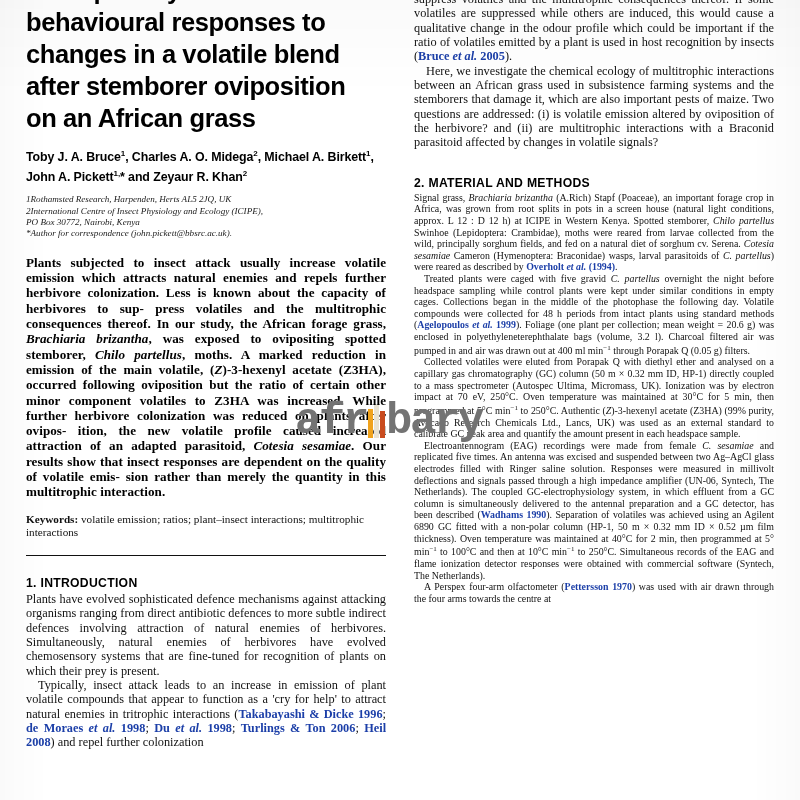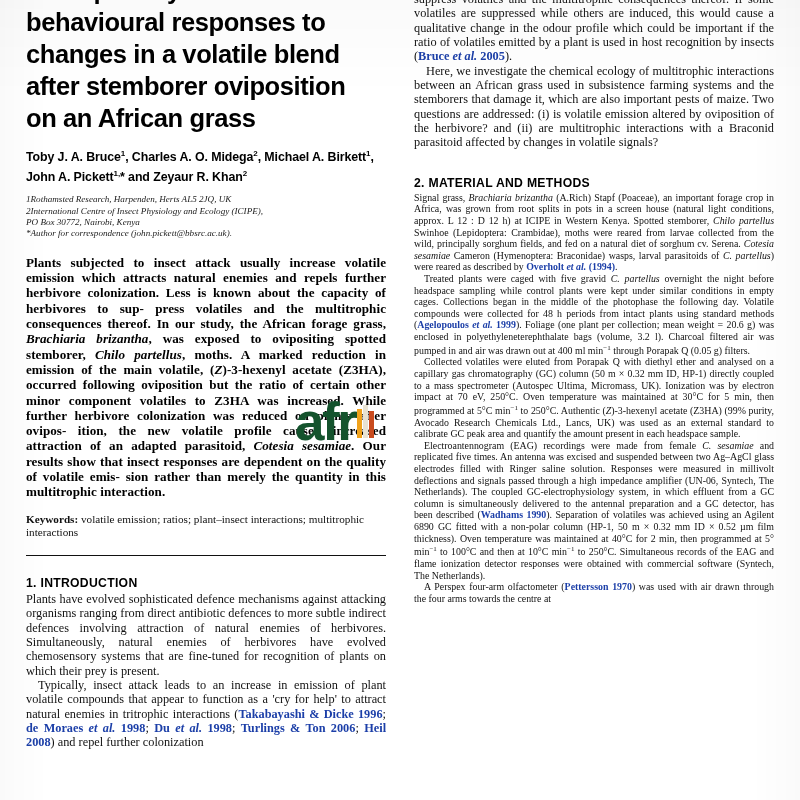--- a/index.html
+++ b/index.html
@@ -138,25 +138,25 @@
       linear-gradient(90deg,rgba(0,0,0,0.02) 0%,rgba(0,0,0,0) 6%,rgba(0,0,0,0) 94%,rgba(0,0,0,0.02) 100%);
     mix-blend-mode:multiply;
   }
 
   
   .watermark{
     position:absolute;
     left:295px;top:398px;
     width:215px;height:46px;
     display:flex;align-items:center;
-    font-family:Liberation Sans, sans-serif;
-    font-weight:bold;
-    font-size:53px;
+    font-family:Liberation Mono, monospace;
+    font-weight:bold;
+    font-size:44px;
     letter-spacing:-2.4px;
-    color:#14532d;
+    color:#737373;
     pointer-events:none;
     user-select:none;
     line-height:1;
   }
   .wm-seg{display:inline-block;}
   .wm-book{
     display:inline-block;
     position:relative;
     width:17px;height:33px;
     margin:0 1px 0 1px;
@@ -317,13 +317,14 @@
 
 <div class="scan-tint"></div>
 
 <div class="watermark">
   <span class="wm-seg">afr</span>
   <span class="wm-book">
     <span class="b1"></span>
       <span class="b2"></span>
       <span class="b3"></span>
   </span>
+  <span class="wm-seg">bary</span>
 </div>
 
 </body></html>

